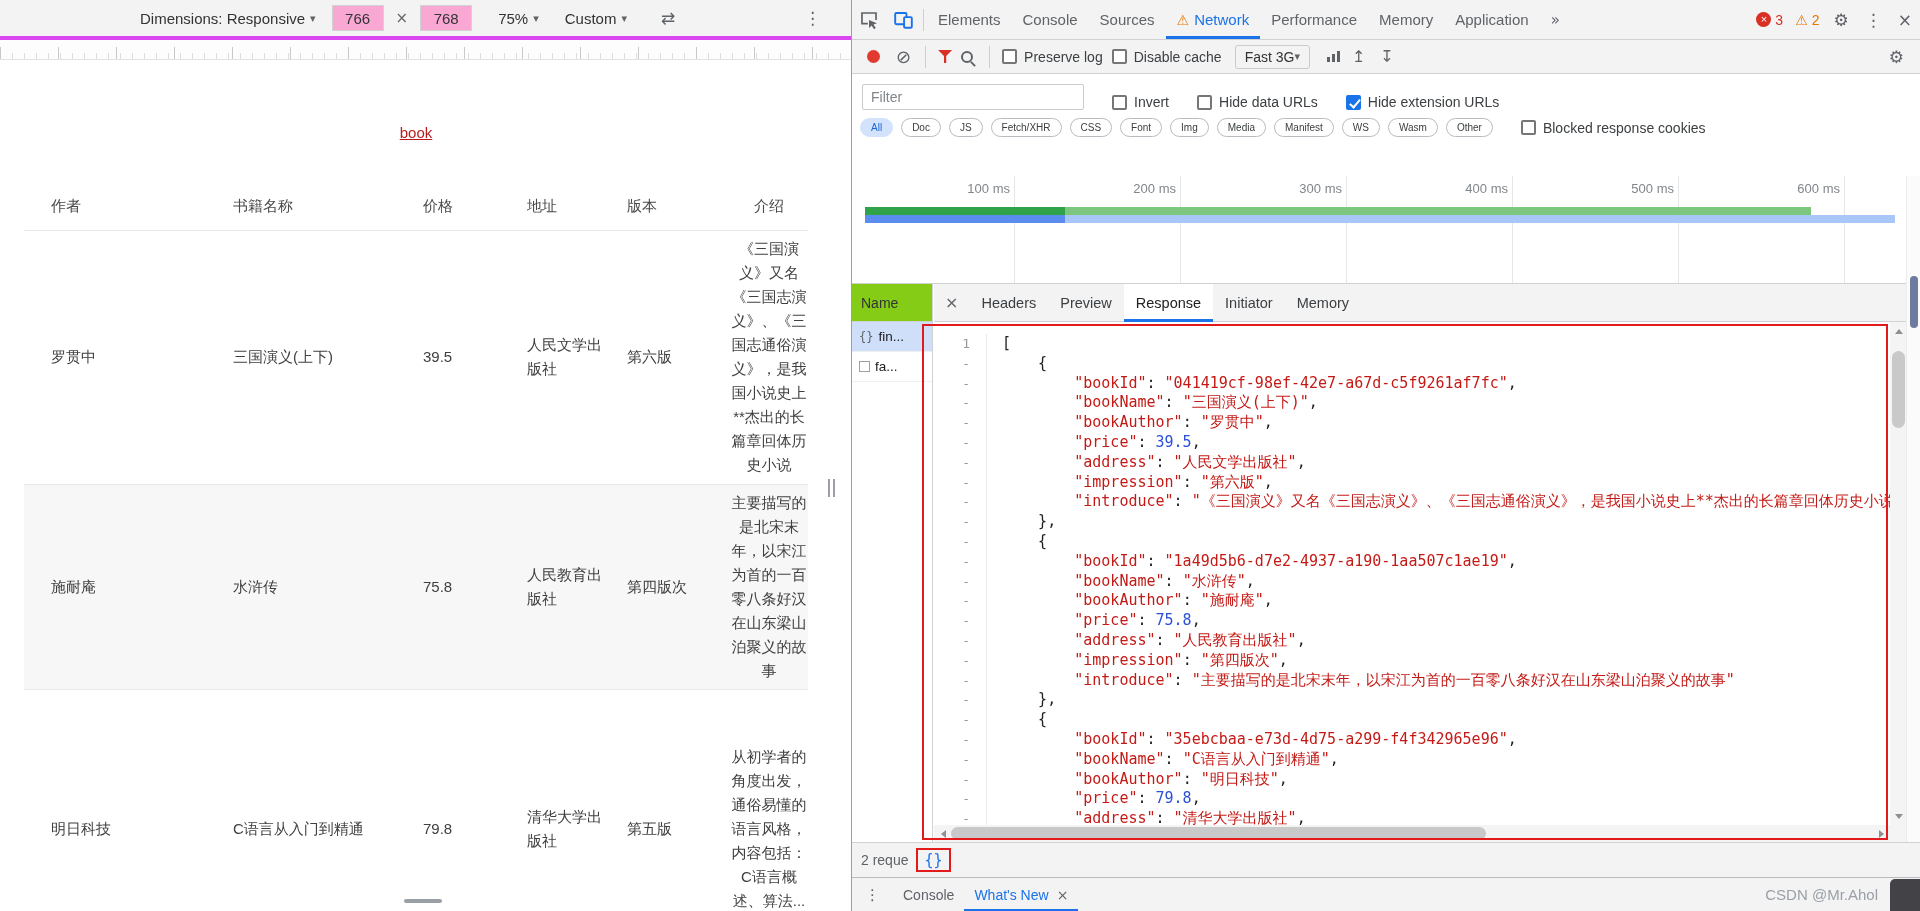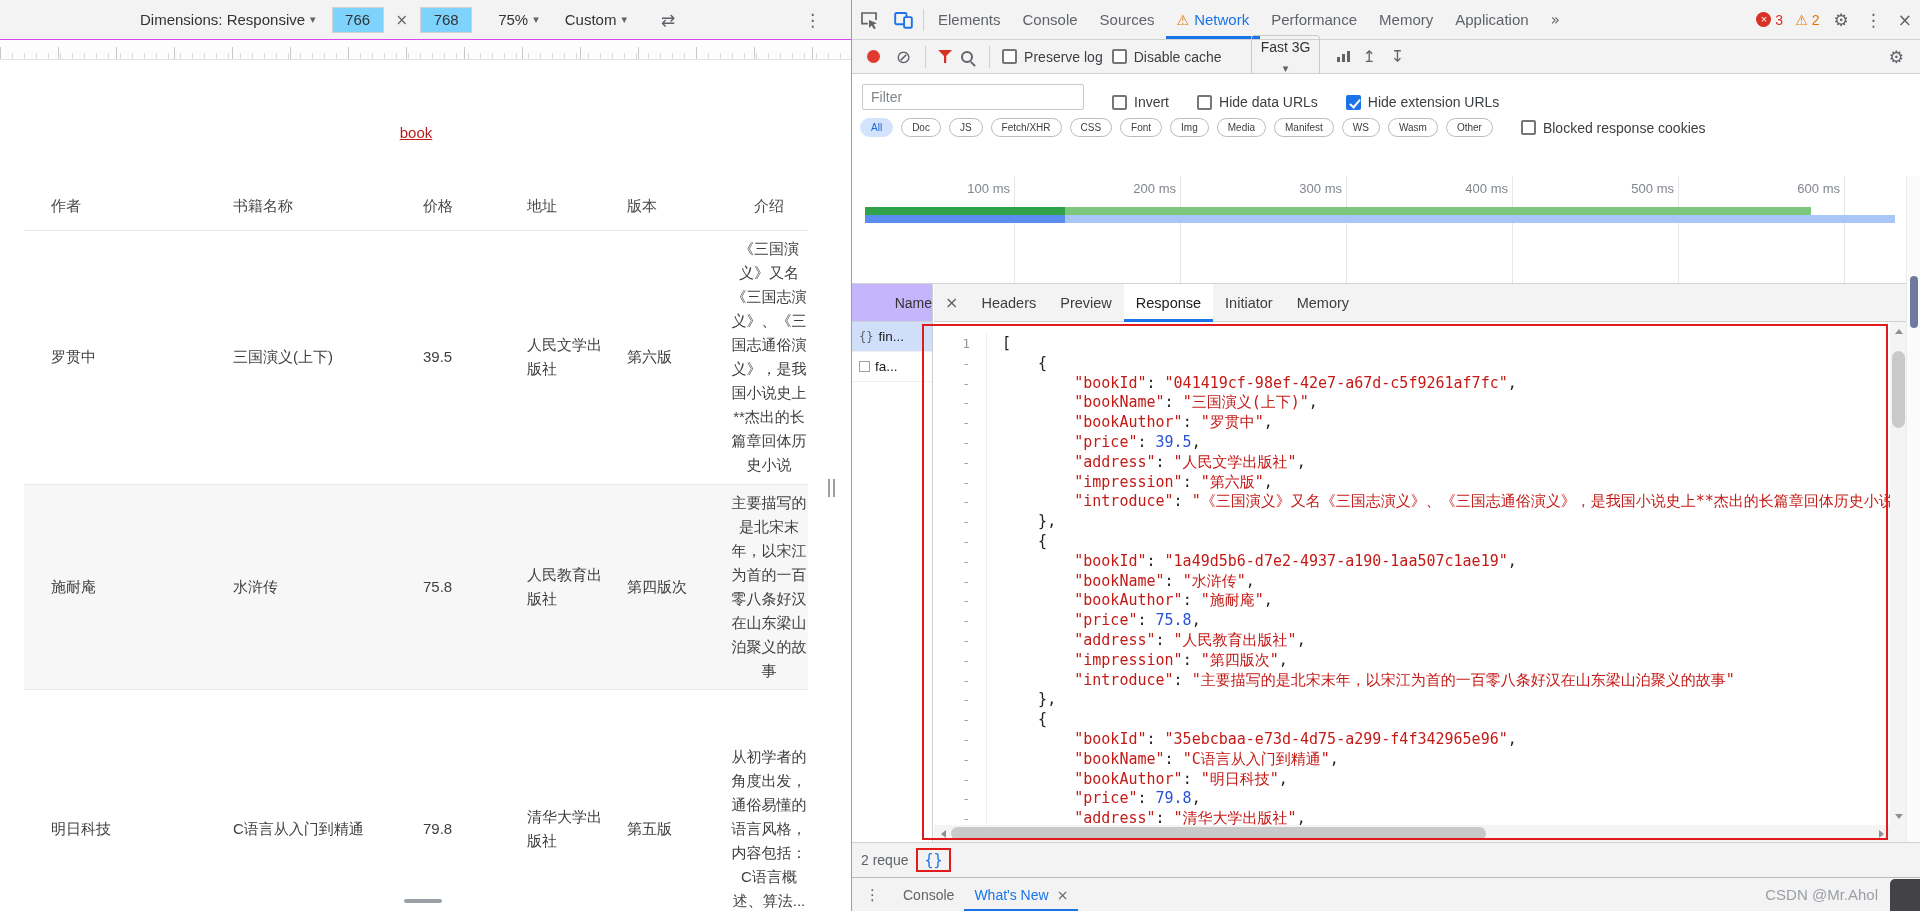--- a/index.html
+++ b/index.html
@@ -5,24 +5,24 @@
 <style>
   *{box-sizing:border-box;margin:0;padding:0;}
   body{margin:0;background:#fff;}
   #app{position:relative;width:1920px;height:911px;overflow:hidden;background:#fff;
        font-family:"Liberation Sans","DejaVu Sans",sans-serif;color:#333;}
   .g{font-family:"DejaVu Sans",sans-serif;}
 
   
   .page-pane{position:absolute;top:0;left:0;width:851px;height:911px;background:#fff;overflow:hidden;}
   .device-bar{position:absolute;top:0;left:0;right:0;height:40px;background:#f3f3f3;
-              border-bottom:1px solid #d946ef;display:flex;align-items:center;font-size:15px;color:#333;}
+              border-bottom:4px solid #d946ef;display:flex;align-items:center;font-size:15px;color:#333;}
   .dims{margin-left:140px;display:flex;align-items:center;gap:5px;cursor:default;}
   .caret{font-size:11px;color:#5f6368;}
-  .size-input{width:52px;height:26px;background:#7dd3fc;border:1px solid #d2d2d2;text-align:center;
+  .size-input{width:52px;height:26px;background:#f9a8d4;border:1px solid #d2d2d2;text-align:center;
               font-size:15px;color:#333;margin-left:16px;font-family:inherit;}
   .x-sep{margin:0 0 0 12px;color:#666;}
   .dd{display:flex;align-items:center;gap:5px;margin-left:26px;}
   .rotate{margin-left:34px;font-size:17px;color:#5f6368;}
   .dev-kebab{margin-left:auto;margin-right:30px;color:#5f6368;font-size:17px;}
   .ruler-h{position:absolute;top:40px;left:0;right:0;height:20px;background:#fdfdfd;border-bottom:1px solid #e2e2e2;}
   .ruler-h::before{content:"";position:absolute;inset:0;
     background:
       repeating-linear-gradient(90deg,#c9c9c9 0 1px,transparent 1px 58px) bottom/100% 12px no-repeat,
       repeating-linear-gradient(90deg,#dcdcdc 0 1px,transparent 1px 12px) bottom/100% 6px no-repeat;}
@@ -74,22 +74,22 @@
   .funnel{width:14px;height:13px;background:#d93025;flex:none;
           clip-path:polygon(0 0,100% 0,58% 46%,58% 100%,42% 100%,42% 46%);}
   .search-ic{position:relative;width:12px;height:12px;border:2px solid #5f6368;border-radius:50%;flex:none;margin-right:4px;}
   .search-ic::after{content:"";position:absolute;width:2px;height:6px;background:#5f6368;
                     transform:rotate(-45deg);left:9px;top:8px;}
   .cb-group{display:flex;align-items:center;gap:7px;color:#3c4043;white-space:nowrap;}
   .cb{width:15px;height:15px;border:2px solid #767676;border-radius:2px;background:#fff;flex:none;position:relative;}
   .cb.checked{background:#1a73e8;border-color:#1a73e8;}
   .cb.checked::after{content:"";position:absolute;left:4px;top:0;width:4px;height:9px;
                      border:solid #fff;border-width:0 2px 2px 0;transform:rotate(40deg);}
-  .throttle{display:flex;align-items:center;gap:7px;border:1px solid #c8cacd;border-radius:3px;
-            padding:3px 9px;color:#333;margin-left:20px;white-space:nowrap;flex-direction:column;}
+  .throttle{display:flex;align-items:center;border:1px solid #c8cacd;border-radius:3px;
+            padding:3px 9px;color:#333;margin-left:4px;white-space:nowrap;}
   .signal{display:flex;align-items:flex-end;gap:2px;margin-left:8px;}
   .signal i{display:block;width:3px;background:#5f6368;}
   .signal i:nth-child(1){height:5px;}.signal i:nth-child(2){height:8px;}.signal i:nth-child(3){height:11px;}
   .io-ic{color:#5f6368;font-size:16px;padding:0 3px;}
   .net-gear{margin-left:auto;color:#5f6368;font-size:17px;padding-right:6px;}
 
   .filter-row{position:absolute;top:74px;left:2px;right:0;height:36px;background:#fff;
               display:flex;align-items:flex-end;gap:28px;padding:0 8px;}
   .filter-input{width:222px;height:26px;border:1px solid #c9cbce;border-radius:2px;padding:0 8px;
                 font-size:14px;color:#333;background:#fff;font-family:inherit;}
@@ -107,22 +107,22 @@
   .timeline{position:absolute;top:176px;left:0;right:14px;height:108px;background:#fff;
             border-bottom:1px solid #cfd1d4;overflow:hidden;}
   .gl{position:absolute;top:0;bottom:0;width:1px;background:#e4e6e8;}
   .tl-label{position:absolute;top:5px;width:70px;text-align:right;color:#80868b;font-size:13px;}
   .bar-g{position:absolute;left:13px;top:31px;height:8px;width:946px;
          background:linear-gradient(90deg,#2fa24a 0 200px,#7cc67e 200px);}
   .bar-b{position:absolute;left:13px;top:39px;height:8px;width:1030px;
          background:linear-gradient(90deg,#5b8def 0 200px,#a8c6f8 200px);}
 
   .name-col{position:absolute;top:284px;left:0;width:81px;height:558px;border-right:1px solid #cfd1d4;background:#fff;}
-  .col-head{height:38px;background:#c4b5fd;border-bottom:1px solid #cfd1d4;display:flex;
-            align-items:center;padding-left:9px;color:#333;justify-content:flex-end;}
+  .col-head{height:38px;background:#84cc16;border-bottom:1px solid #cfd1d4;display:flex;
+            align-items:center;padding-left:9px;color:#333;}
   .req-row{height:30px;display:flex;align-items:center;gap:5px;padding-left:7px;font-size:13.5px;
            color:#202124;border-bottom:1px solid #f0f0f0;white-space:nowrap;overflow:hidden;}
   .req-row.selected{background:#cfdffa;}
   .req-icon{font-family:"DejaVu Sans Mono",monospace;font-size:12px;color:#5f6368;}
   .fav-icon{width:11px;height:11px;border:1px solid #9aa0a6;flex:none;background:#fff;}
 
   .detail-head{position:absolute;top:284px;left:82px;right:14px;height:38px;background:#f3f3f4;
                border-bottom:1px solid #cfd1d4;display:flex;align-items:center;}
   .dh-close{padding:0 11px;color:#5f6368;font-size:16px;}
   .dtab{padding:0 12px;height:38px;display:flex;align-items:center;color:#3c4043;font-size:14.5px;}

